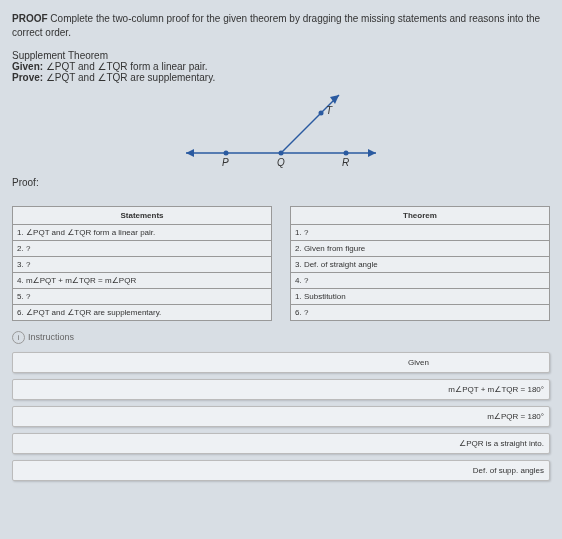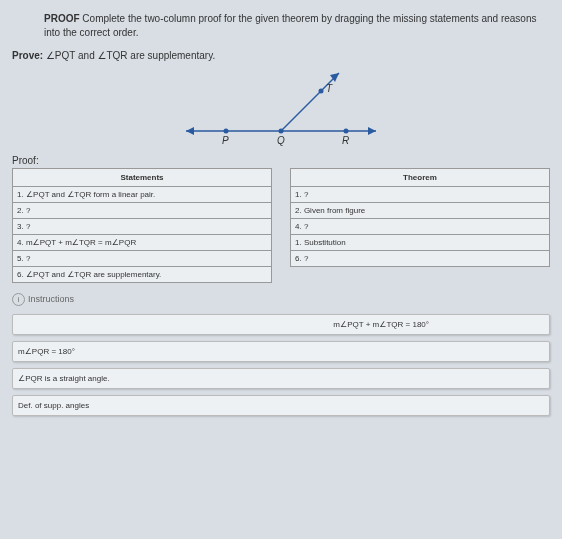--- a/index.html
+++ b/index.html
@@ -13,30 +13,29 @@
     box-sizing: border-box;
   }
   .section-title {
     font-weight: bold;
     font-size: 10px;
   }
   .problem-text {
     font-size: 10px;
     margin-bottom: 10px;
     line-height: 1.4;
-    margin-left: 32px;
   }
   .given-line { margin-top: 6px; }
   .figure {
     position: relative;
     height: 90px;
     width: 220px;
     margin: 0 auto 4px auto;
   }
-  .proof-label { font-size: 10px; margin-bottom: 2px; }
+  .proof-label { font-size: 10px; margin-bottom: 18px; }
   .two-col {
     display: flex;
     gap: 18px;
     width: 100%;
     margin-bottom: 10px;
     justify-content: space-between;
   }
   .col { flex: 1; }
   table.box {
     border-collapse: collapse;
@@ -68,37 +67,42 @@
     text-align:center;
     font-size:7px;
     margin-right:3px;
   }
   .drag-item {
     background: #eef1f4;
     border: 1px solid #bbb;
     border-radius: 2px;
     padding: 5px;
     margin-bottom: 6px;
-    text-align: left;
+    text-align: right;
     font-size: 8px;
     box-shadow: 1px 1px 2px rgba(0,0,0,0.15);
     cursor: move;
   }
   .drag-item:nth-child(1){ text-align:right; padding-right:120px;}
   svg { display:block; }
 </style>
 </head>
 <body>
 
 <div class="problem-text">
   <span class="section-title">PROOF</span>
   <span>Complete the two-column proof for the given theorem by dragging the missing statements and reasons into the correct order.</span>
 </div>
 
 <div class="given-line">
+  <div>Supplement Theorem</div>
+  <div>
+    <b>Given:</b>
+    <span>∠PQT and ∠TQR form a linear pair.</span>
+  </div>
   <div>
     <b>Prove:</b>
     <span>∠PQT and ∠TQR are supplementary.</span>
   </div>
 </div>
 
 <div class="figure">
   <svg width="220" height="90" viewBox="0 0 220 90">
     <line x1="15" y1="70" x2="205" y2="70" stroke="#2a5aa0" stroke-width="1.5"></line>
     <polygon points="15,70 23,66 23,74" fill="#2a5aa0"></polygon>
@@ -152,35 +156,39 @@
           <tr>
             <th>Theorem</th>
           </tr>
       <tr>
             <td>1. ?</td>
           </tr>
       <tr>
             <td>2. Given from figure</td>
           </tr>
       <tr>
+            <td>3. Def. of straight angle</td>
+          </tr>
+      <tr>
             <td>4. ?</td>
           </tr>
       <tr>
             <td>1. Substitution</td>
           </tr>
       <tr>
             <td>6. ?</td>
           </tr>
     </tbody>
       </table>
   </div>
 </div>
 
 <div class="instructions">
   <span class="circled">i</span><span>Instructions</span>
 </div>
 
 <div>
+  <div class="drag-item">Given</div>
   <div class="drag-item">m∠PQT + m∠TQR = 180°</div>
   <div class="drag-item">m∠PQR = 180°</div>
-  <div class="drag-item">∠PQR is a straight angle.</div>
+  <div class="drag-item">∠PQR is a straight into.</div>
   <div class="drag-item">Def. of supp. angles</div>
 </div>
 
 </body></html>

